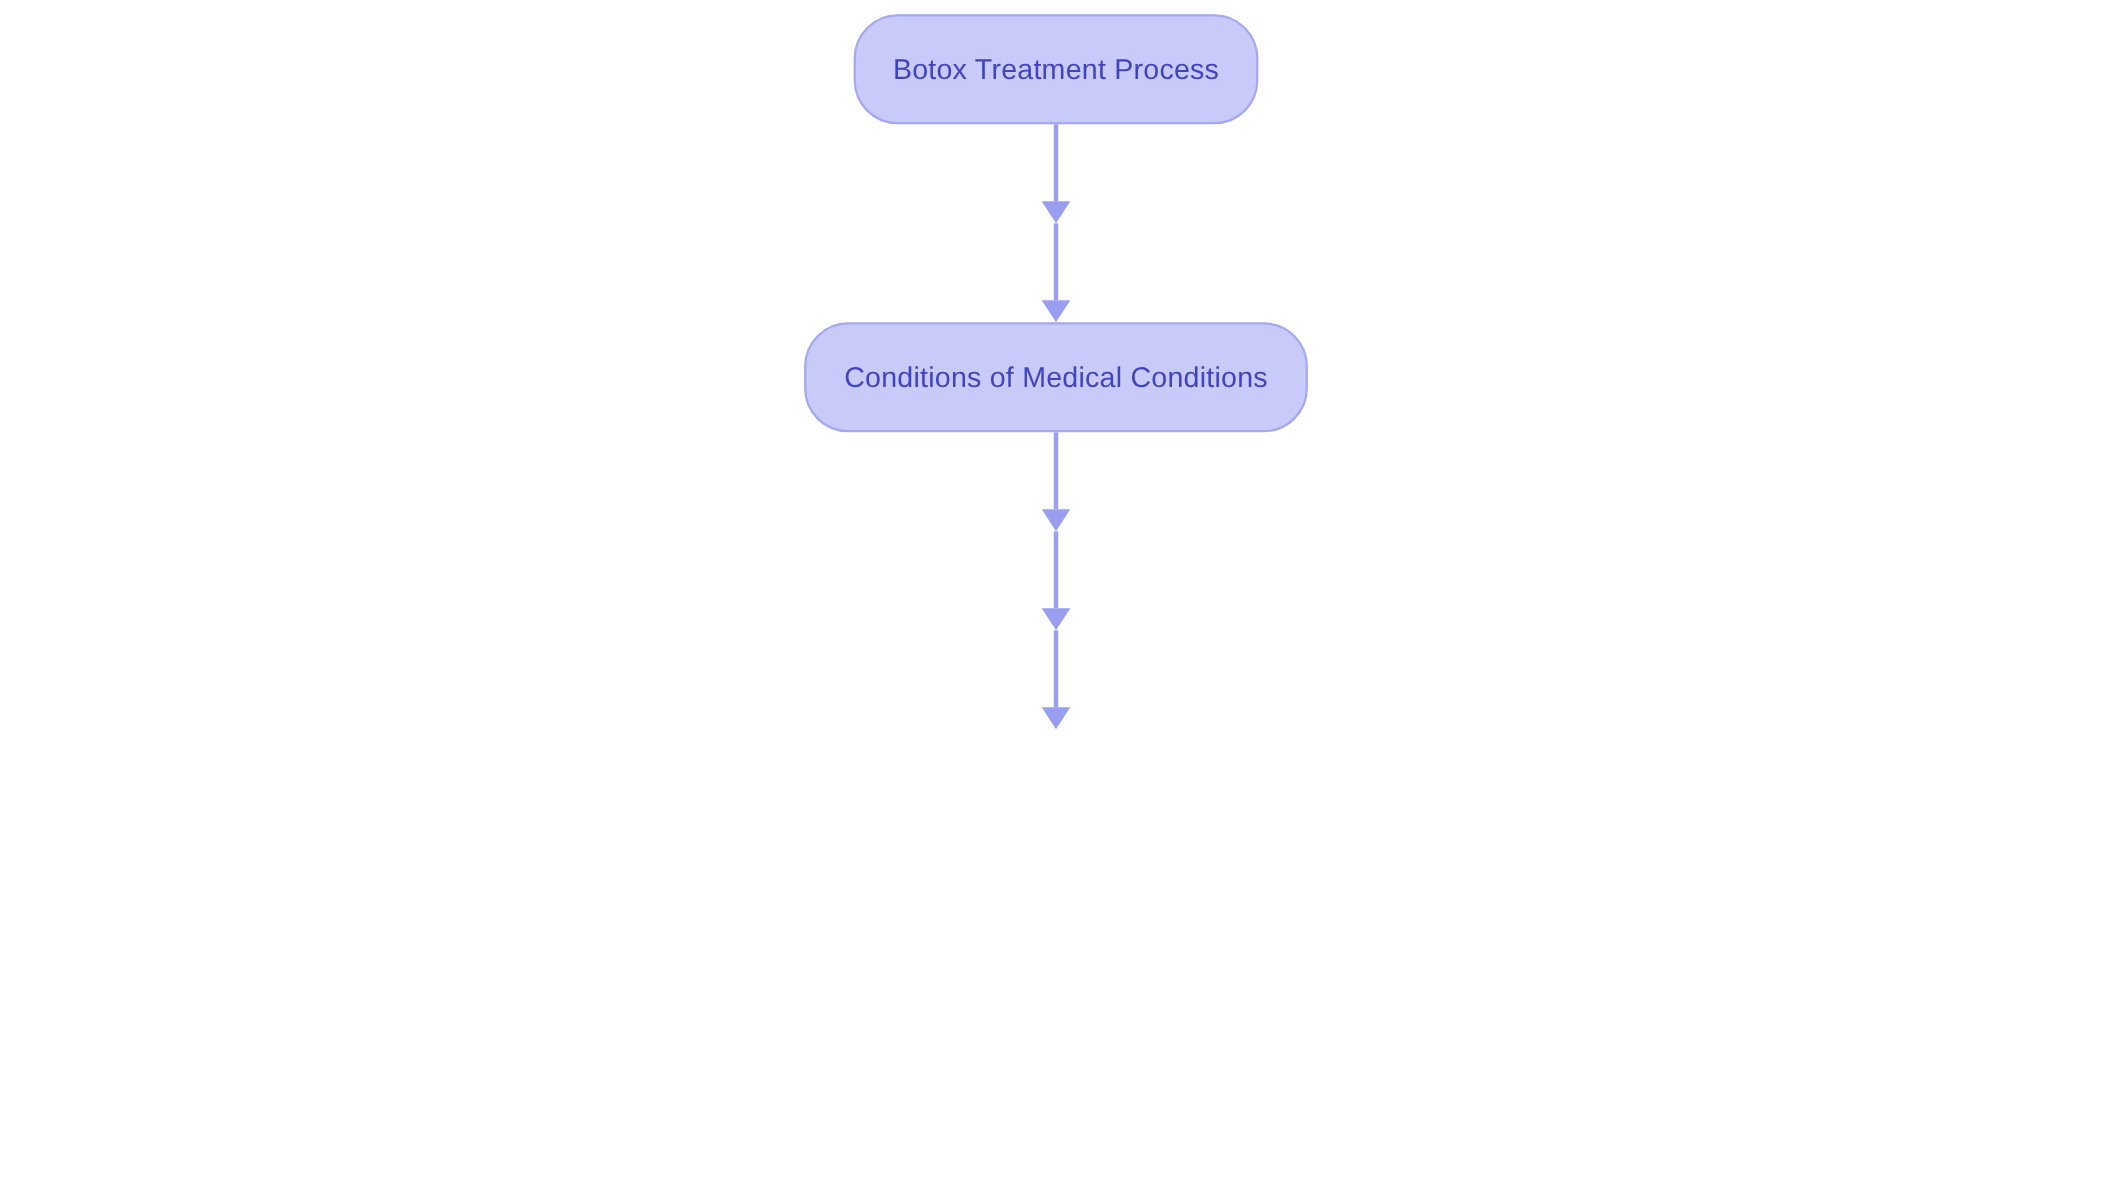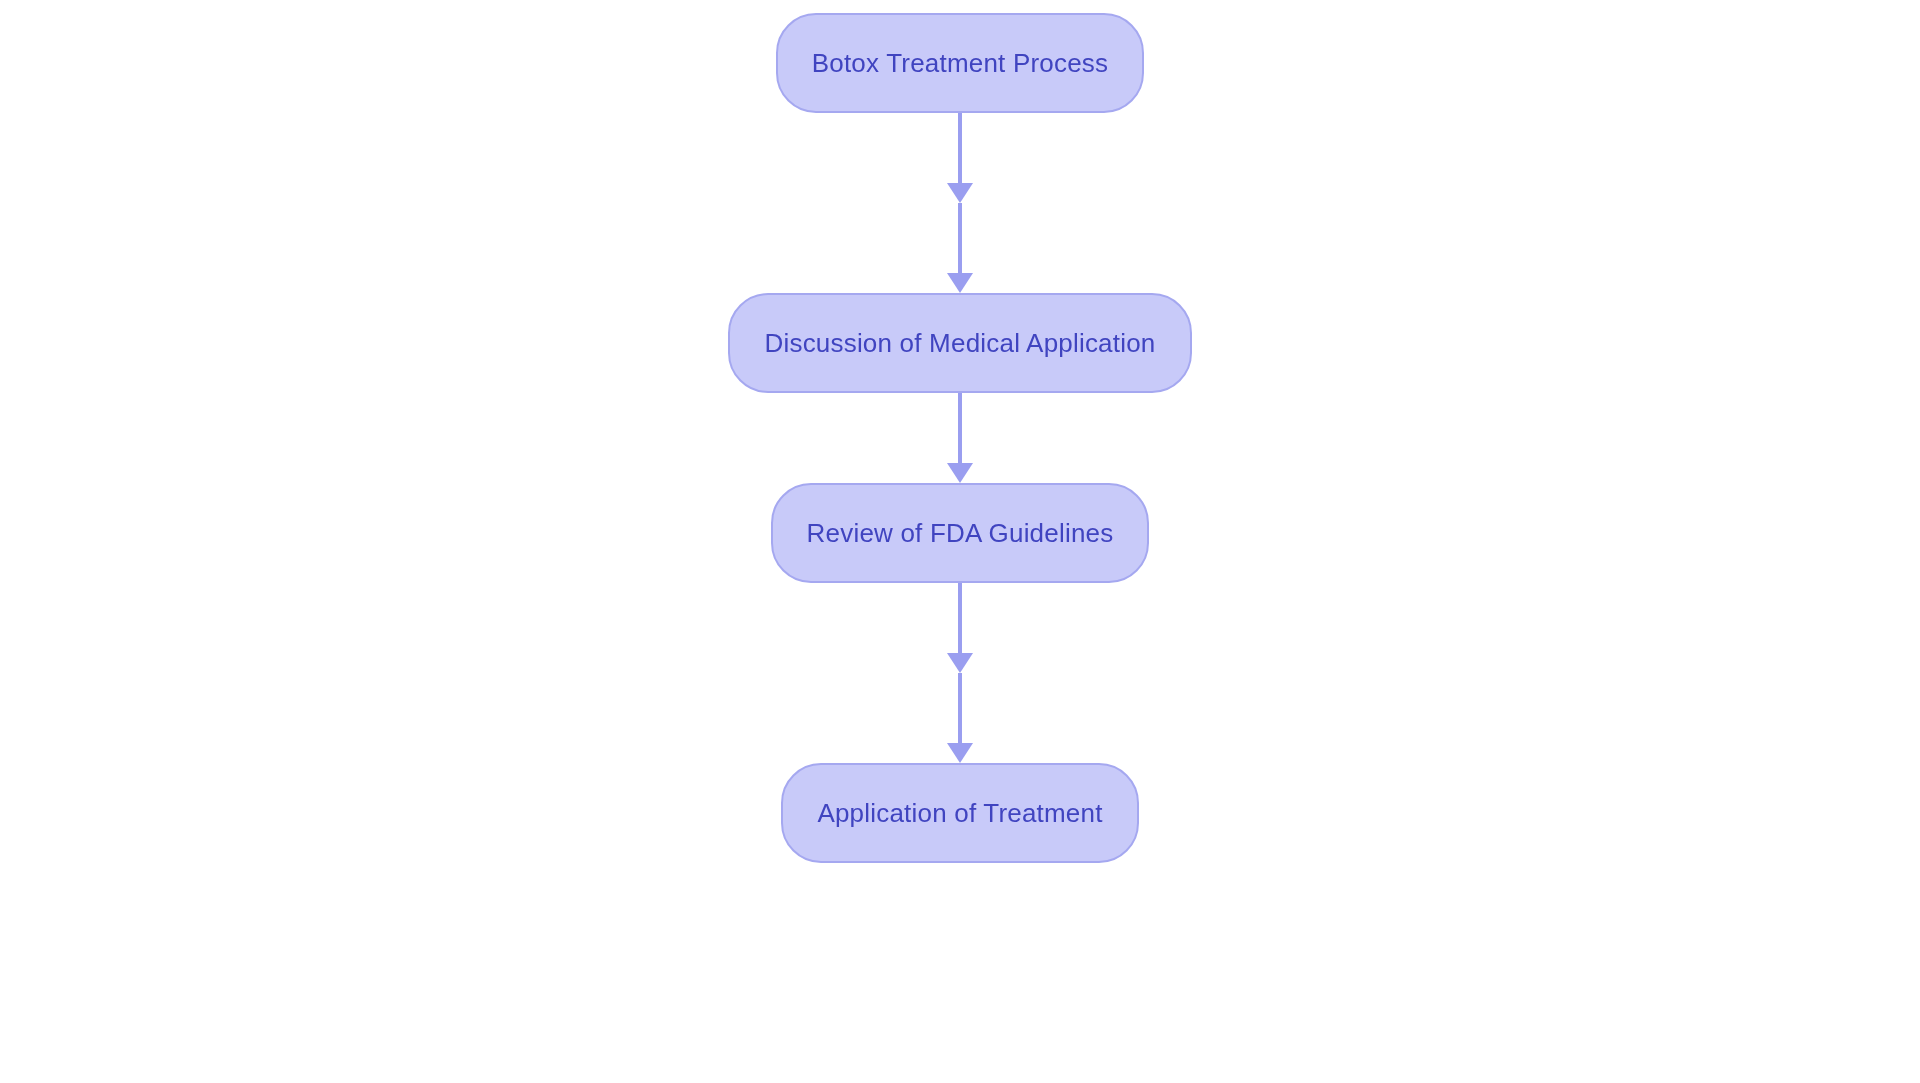--- a/index.html
+++ b/index.html
@@ -75,34 +75,28 @@
       </div>
       <div class="arrow">
         <div class="arrow-stem"></div>
         <div class="arrow-head"></div>
       </div>
       <div class="arrow">
         <div class="arrow-stem"></div>
         <div class="arrow-head"></div>
       </div>
       <div class="node">
-        <span class="node-label">Discussion of Medical Application</span>
-      </div>
-      <div class="arrow">
-        <div class="arrow-stem"></div>
-        <div class="arrow-head"></div>
-      </div>
-      <div class="node">
-        <span class="node-label">Review of FDA Guidelines</span>
+        <span class="node-label">Conditions of Medical Conditions</span>
       </div>
       <div class="arrow">
         <div class="arrow-stem"></div>
         <div class="arrow-head"></div>
       </div>
       <div class="arrow">
         <div class="arrow-stem"></div>
         <div class="arrow-head"></div>
       </div>
-      <div class="node">
-        <span class="node-label">Application of Treatment</span>
+      <div class="arrow">
+        <div class="arrow-stem"></div>
+        <div class="arrow-head"></div>
       </div>
     </div>
 </div>
 
 </body></html>

